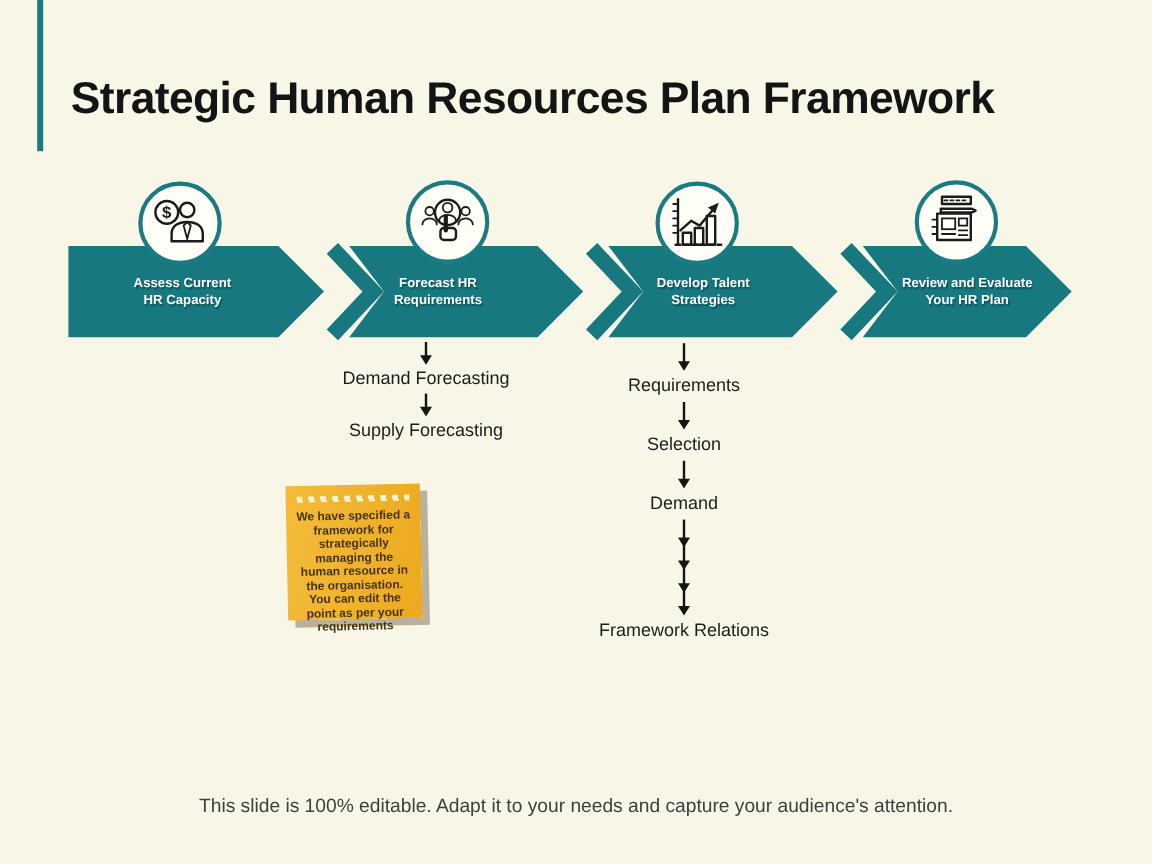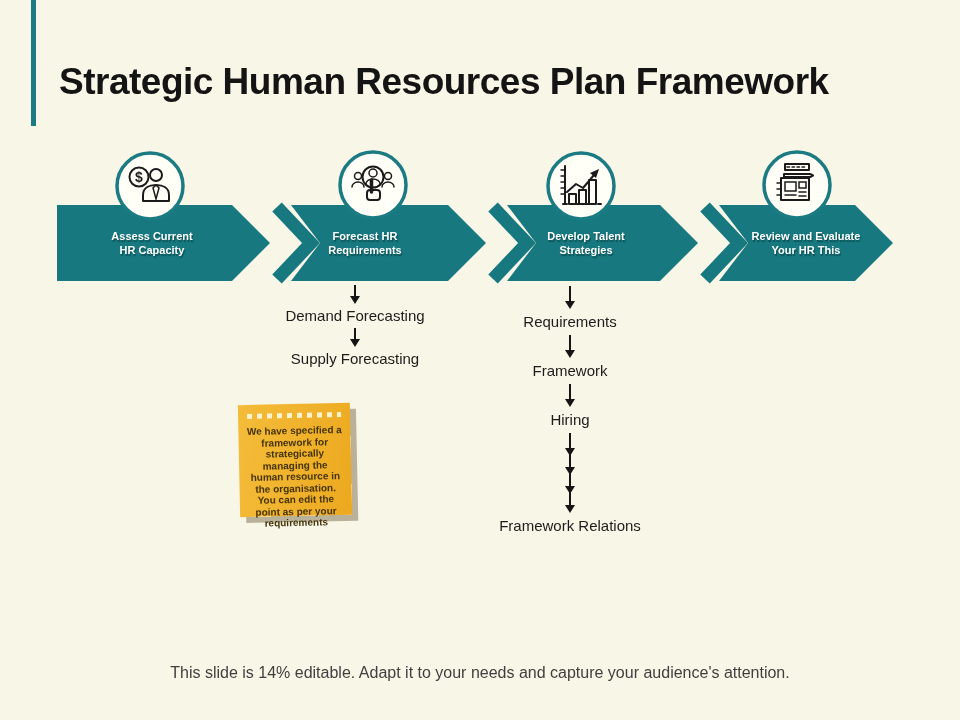--- a/index.html
+++ b/index.html
@@ -95,21 +95,21 @@
   <polygon class="arrow-shape" points="719,5 855,5 893,43 855,81 719,81 748,43"></polygon>
 </svg>
 
 <div class="arrow-label lbl-1">Assess Current
 HR Capacity</div>
 <div class="arrow-label lbl-2">Forecast HR
 Requirements</div>
 <div class="arrow-label lbl-3">Develop Talent
 Strategies</div>
 <div class="arrow-label lbl-4">Review and Evaluate
-Your HR This</div>
+Your HR Plan</div>
 
 <div class="icon-circle ic-1">
   <svg width="76" height="76" viewBox="0 0 76 76">
     <circle cx="38" cy="38" r="33" fill="#fffef7" stroke="#1b7b82" stroke-width="3.5"></circle>
     <circle class="doodle" cx="44" cy="27" r="6"></circle>
     <path class="doodle" d="M31,53 v-6 c0,-7 6,-10 13,-10 s13,3 13,10 v6 z"></path>
     <path class="doodle-thin" d="M44,37 l3,3 -3,11 -3,-11 z"></path>
     <circle class="coin-face" cx="27" cy="29" r="9.5"></circle>
     <text x="27" y="34" font-size="14" font-weight="bold" text-anchor="middle" fill="#1b1b1b" font-family="Liberation Sans, sans-serif">$</text>
   </svg>
@@ -166,33 +166,33 @@
     <div class="varrow"></div>
     <div class="flow-label">Supply Forecasting</div>
   </div>
 
 <div class="flow flow-b">
 
     <div class="varrow"></div>
     <div class="flow-label">Requirements</div>
 
     <div class="varrow"></div>
-    <div class="flow-label">Framework</div>
+    <div class="flow-label">Selection</div>
 
     <div class="varrow"></div>
-    <div class="flow-label">Hiring</div>
+    <div class="flow-label">Demand</div>
 
     <div class="varrow"></div>
 
     <div class="varrow"></div>
 
     <div class="varrow"></div>
 
     <div class="varrow"></div>
     <div class="flow-label">Framework Relations</div>
   </div>
 
 <div class="sticky-note">
   <div class="sticky-dashes"></div>
   <div class="sticky-text">We have specified a framework for strategically managing the human resource in the organisation. You can edit the point as per your requirements</div>
 </div>
 
-<div class="caption">This slide is 14% editable. Adapt it to your needs and capture your audience's attention.</div>
+<div class="caption">This slide is 100% editable. Adapt it to your needs and capture your audience's attention.</div>
 
 </body></html>

